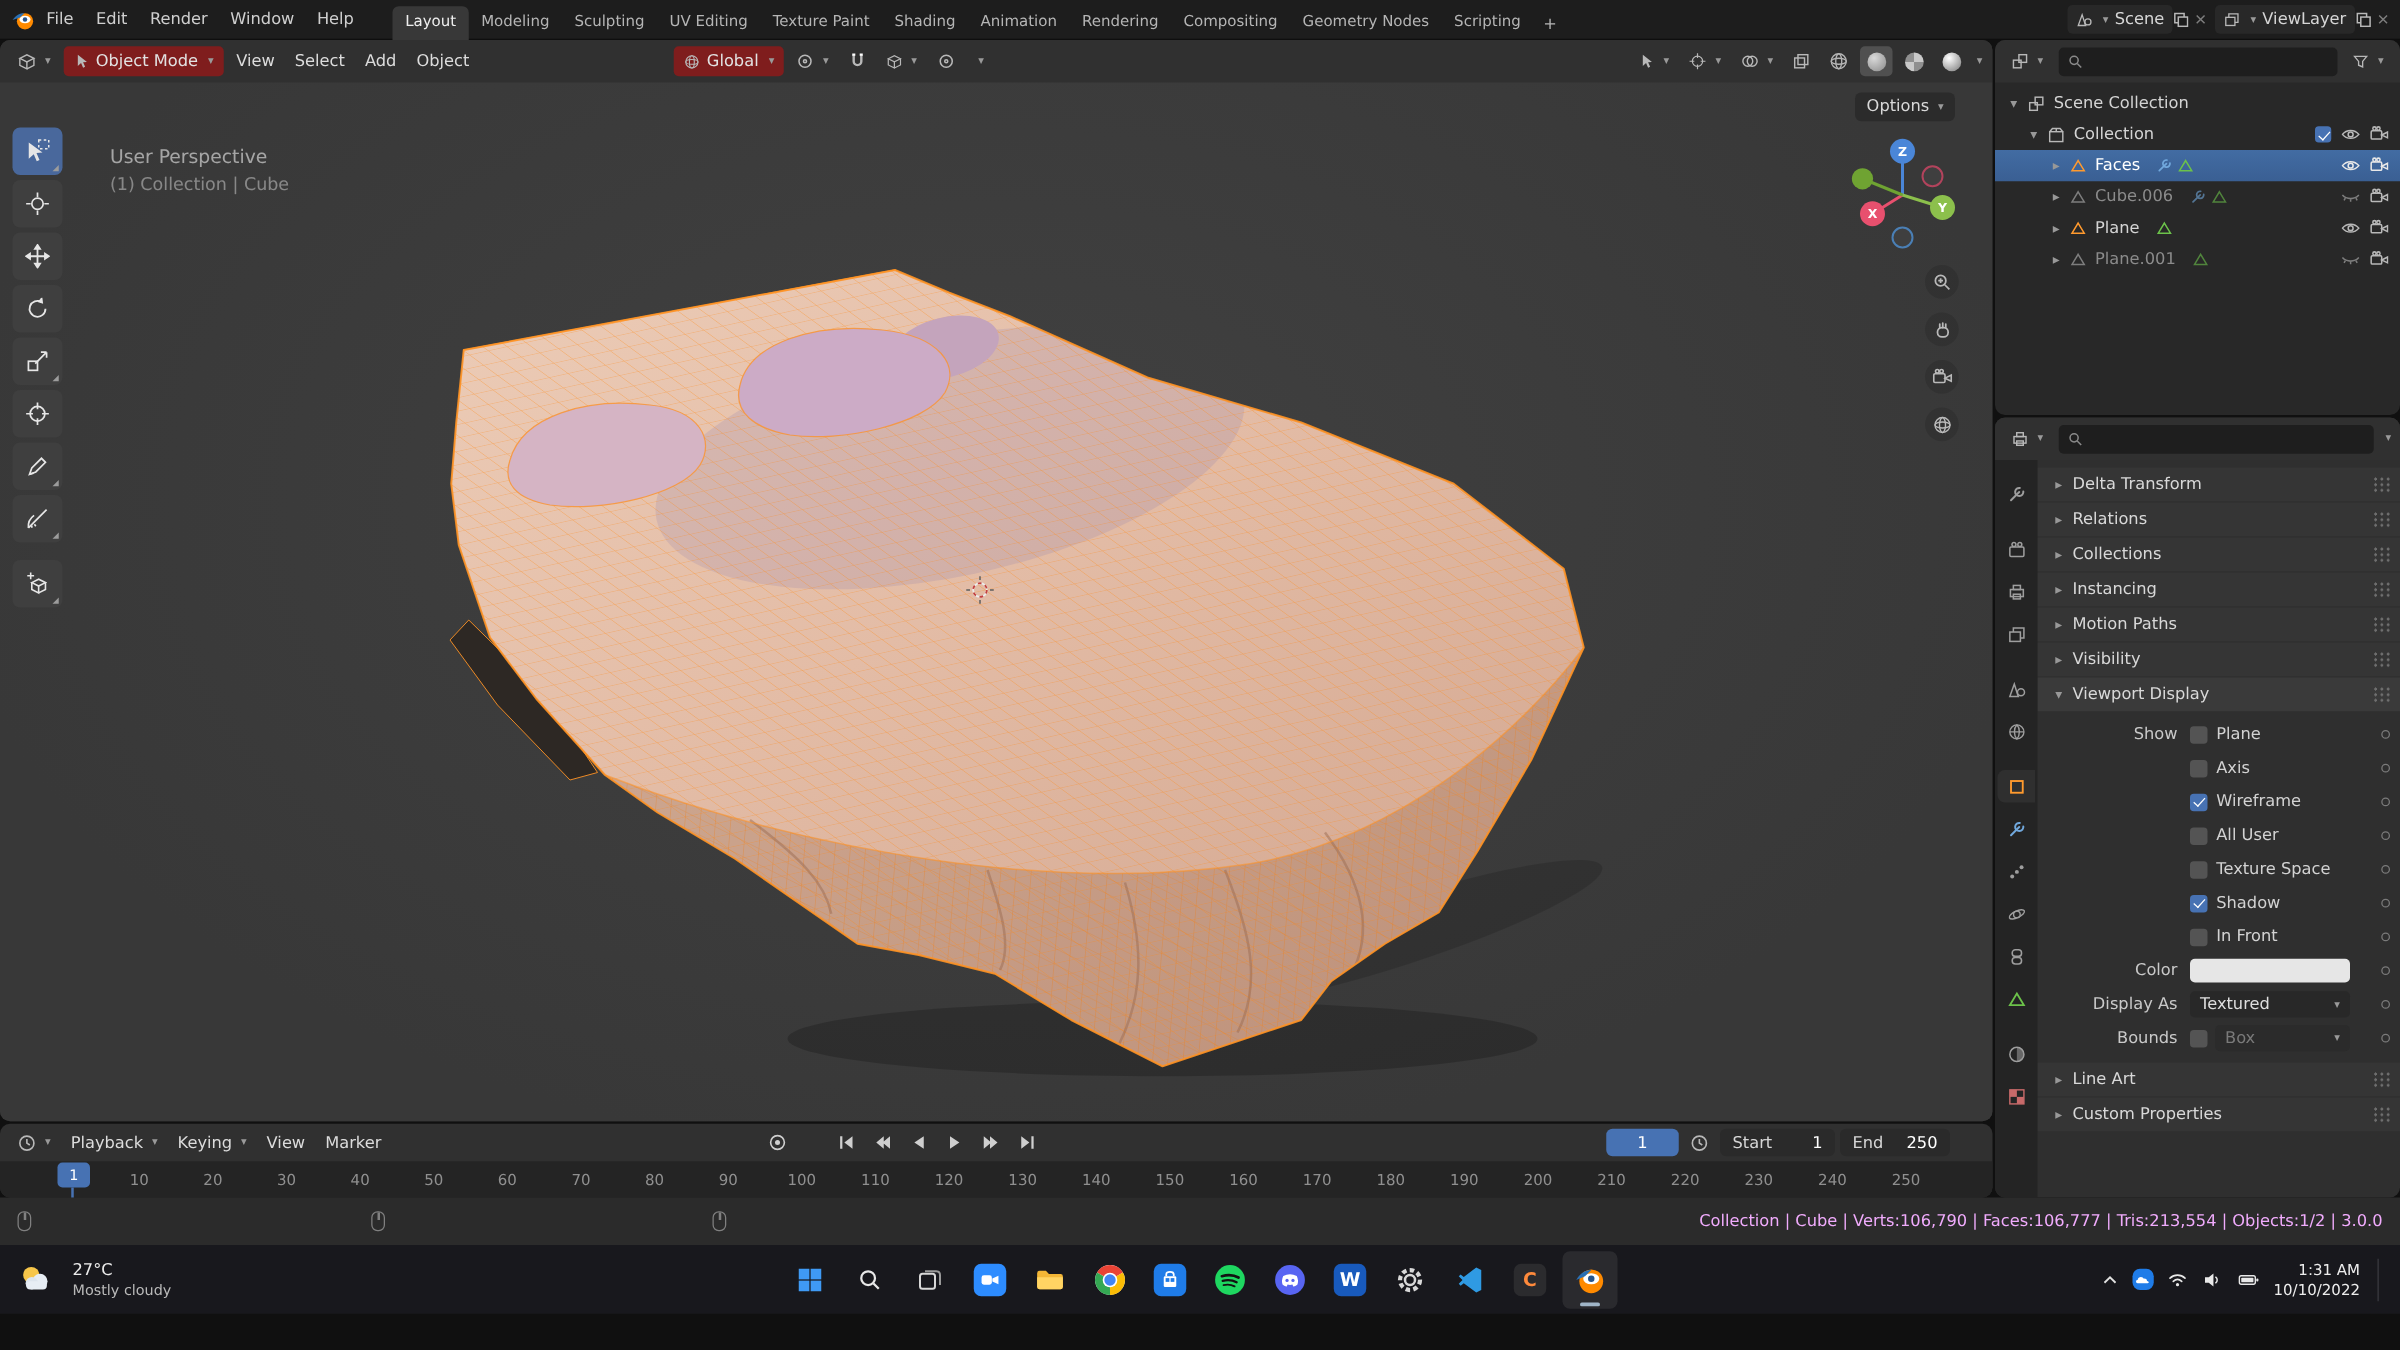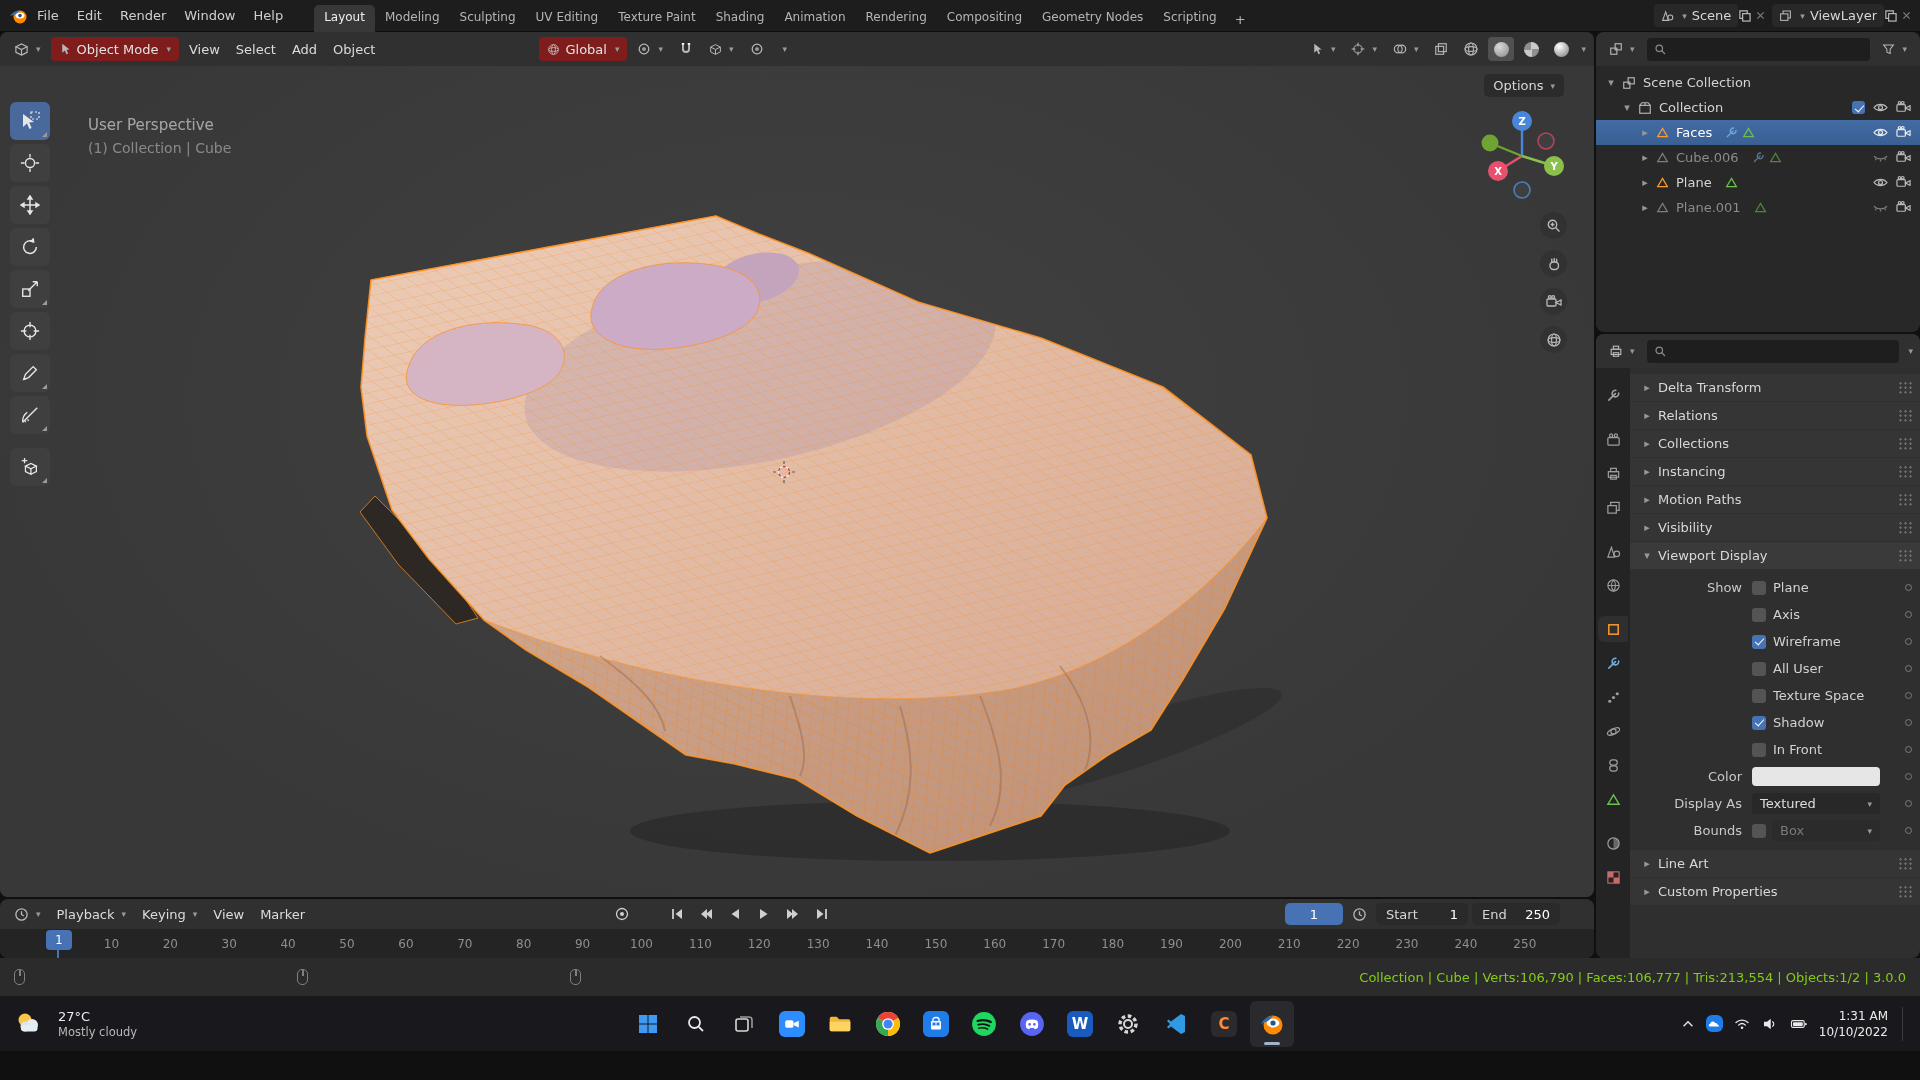--- a/index.html
+++ b/index.html
@@ -88,21 +88,21 @@
 #tl-ruler{flex:1;background:#242424;position:relative}
 .tick-row{position:absolute;left:82px;top:0;display:flex;height:100%;align-items:center}
 .tick{width:58.9px;text-align:center;font-size:12px;color:#8f8f8f}
 #playhead{position:absolute;left:46px;top:1px;width:26px;height:20px;background:#4772b3;border-radius:4px;color:#fff;font-size:11.5px;display:flex;align-items:center;justify-content:center}
 #playhead::after{content:"";position:absolute;left:11px;top:20px;width:2px;height:9px;background:#4772b3}
 .tbtn{width:25px;height:23px;display:flex;align-items:center;justify-content:center;border-radius:4px;color:#cfcfcf}
 .numfield{height:22px;background:#2a2a2a;border-radius:5px;display:flex;align-items:center;padding:0 10px;gap:8px}
 .numfield .val{color:#fff;margin-left:auto}
 #framefield{width:58px;height:22px;background:#4772b3;border-radius:5px;color:#fff;display:flex;align-items:center;justify-content:center}
 
-#statusbar{height:38px;background:#2b2b2b;display:flex;align-items:center;padding:0 14px;color:#84cc16;margin-top:0}
+#statusbar{height:38px;background:#2b2b2b;display:flex;align-items:center;padding:0 14px;color:#f0abfc;margin-top:0}
 .mousehint{width:11px;height:16px;border:1.5px solid #808080;border-radius:5px;position:relative}
 .mousehint::after{content:"";position:absolute;left:4px;top:0;width:1.5px;height:6px;background:#808080}
 
 #taskbar{height:55px;background:#18181d;display:flex;align-items:center;position:relative}
 #weather{position:absolute;left:10px;display:flex;align-items:center;gap:16px;height:100%;padding:0 6px}
 #weather .wt{font-size:13px;color:#ececec;line-height:17px}
 #weather .wd{font-size:11.5px;color:#b9b9b9}
 #tb-center{margin:0 auto;display:flex;align-items:center;gap:4px}
 .tbicon{width:44px;height:46px;display:flex;align-items:center;justify-content:center;border-radius:6px;position:relative}
 .tbicon.active{background:rgba(255,255,255,.08)}

